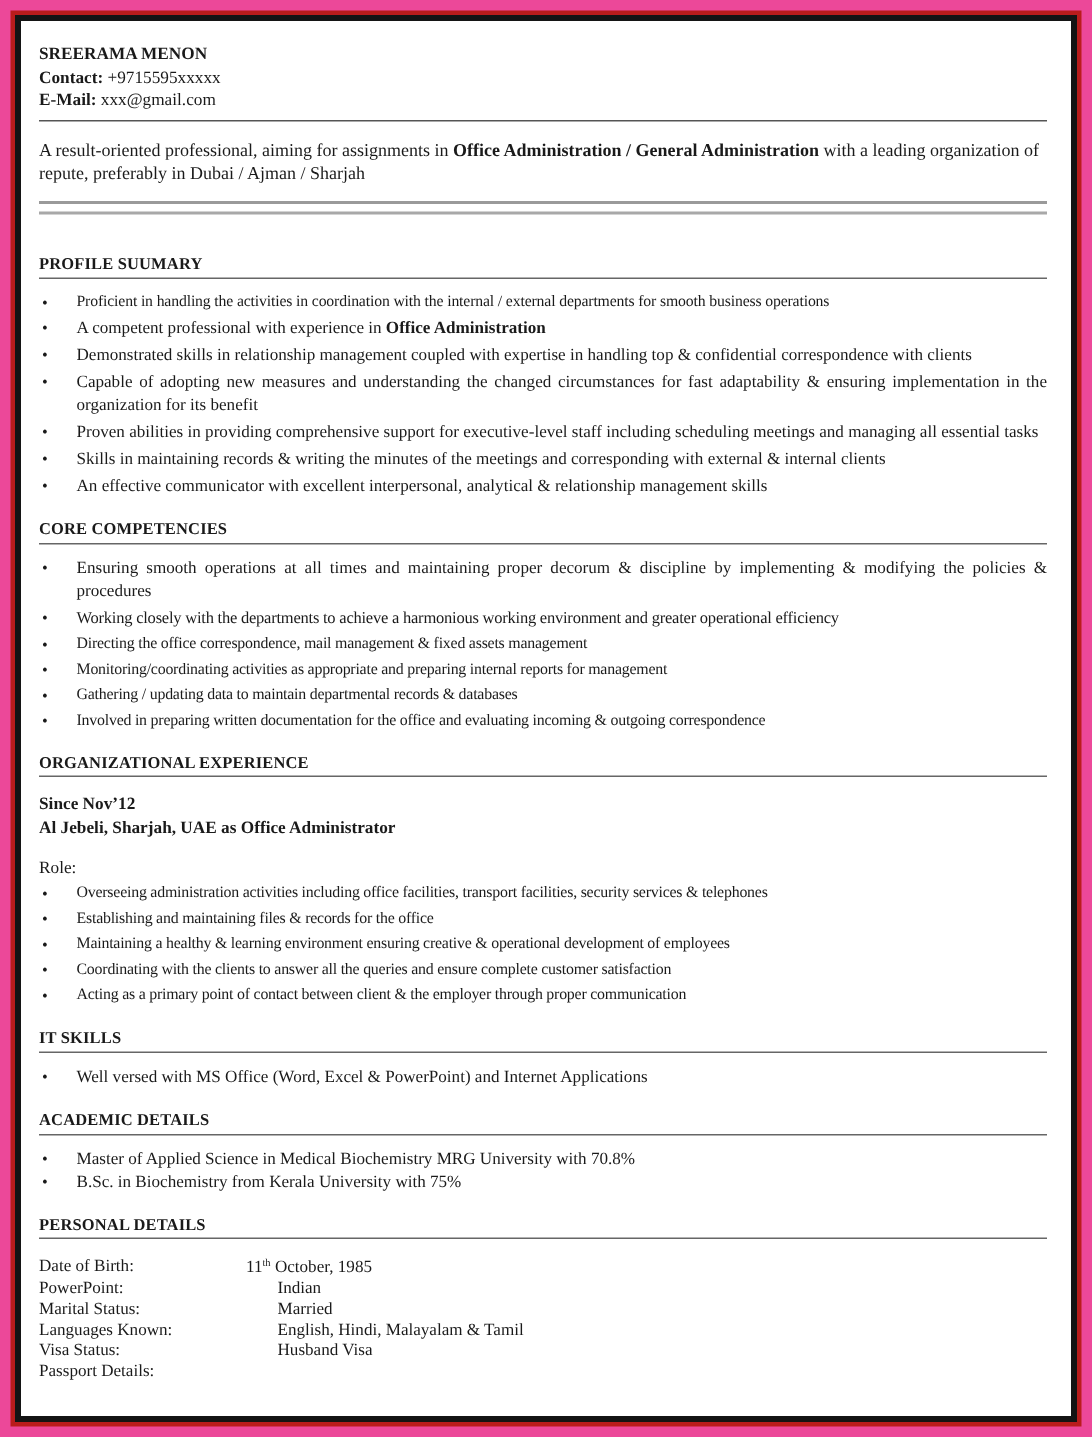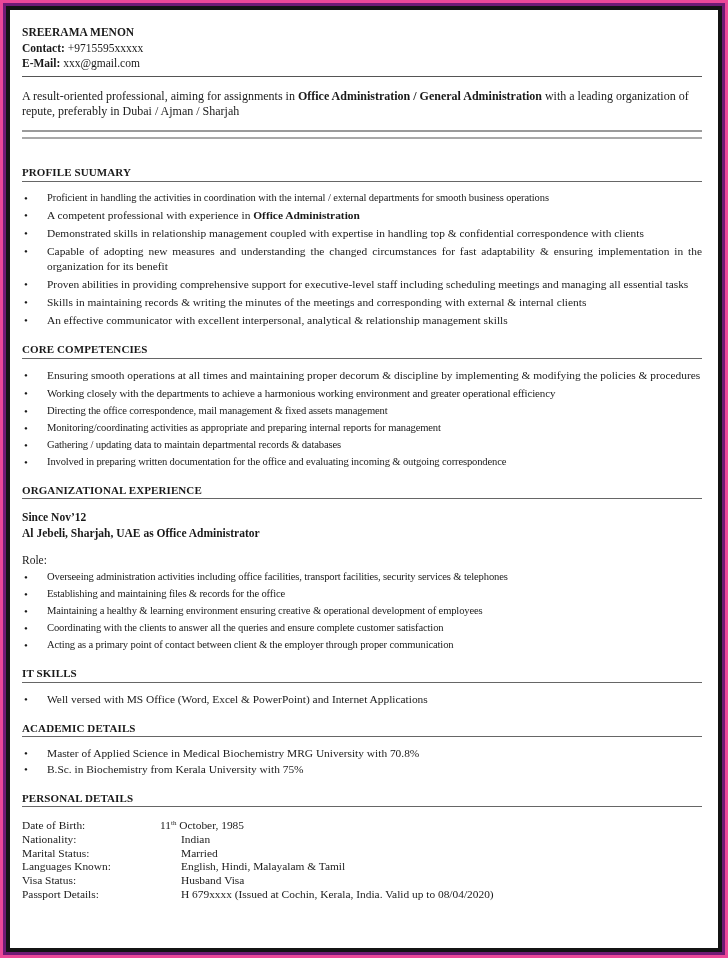--- a/index.html
+++ b/index.html
@@ -5,22 +5,22 @@
     * { box-sizing: border-box; margin: 0; padding: 0; }
     html, body { width: 728px; height: 958px; background: #ffffff; overflow: hidden; }
     body {
       font-family: "Liberation Serif", "DejaVu Serif", serif;
       color: #1a1a1a;
       font-size: 11.3px;
       line-height: 1.35;
     }
     .frame-outer {
       position: absolute; left: 0; top: 0; width: 728px; height: 958px;
-      border: 3px solid #ec4899;
-      background: #701a75;
+      border: 7px solid #ec4899;
+      background: #b91c1c;
     }
     .frame-inner {
       position: absolute; left: 3px; top: 3px; right: 3px; bottom: 3px;
       border: 4px solid #141414;
       background: #ffffff;
     }
     .content {
       position: absolute; left: 12px; top: 12px; right: 16px;
     }
 
@@ -135,36 +135,35 @@
         <li>B.Sc. in Biochemistry from Kerala University  with 75%</li>
       </ul>
 
       <div class="section-title tight">PERSONAL DETAILS</div>
       <div class="personal">
         <div class="personal-row">
           <span class="personal-key">Date of Birth:</span>
           <span class="personal-val"><span>11</span><sup>th</sup><span> October, 1985</span></span>
         </div>
         <div class="personal-row">
-          <span class="personal-key">Nationality:</span>
+          <span class="personal-key">PowerPoint:</span>
           <span class="personal-val indent">Indian</span>
         </div>
         <div class="personal-row">
           <span class="personal-key">Marital Status:</span>
           <span class="personal-val indent">Married</span>
         </div>
         <div class="personal-row">
           <span class="personal-key">Languages Known:</span>
           <span class="personal-val indent">English, Hindi, Malayalam &amp; Tamil</span>
         </div>
         <div class="personal-row">
           <span class="personal-key">Visa Status:</span>
           <span class="personal-val indent">Husband Visa</span>
         </div>
         <div class="personal-row">
           <span class="personal-key">Passport Details:</span>
-          <span class="personal-val indent">H 679xxxx (Issued at Cochin, Kerala, India. Valid up to 08/04/2020)</span>
         </div>
       </div>
 
     </div>
   </div>
 </div>
 
 </body></html>

